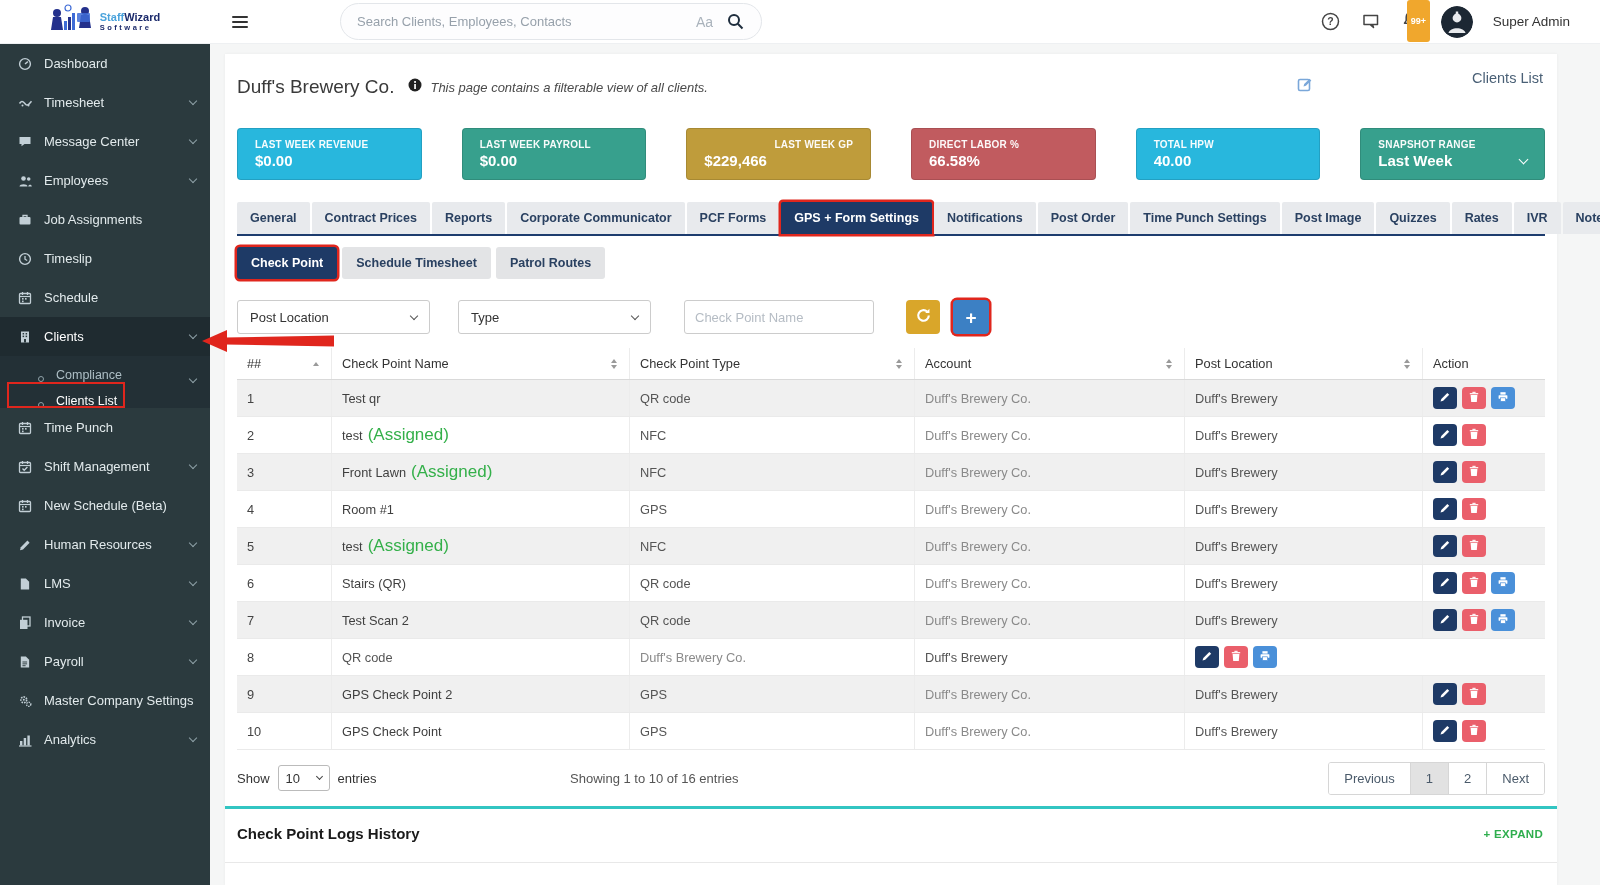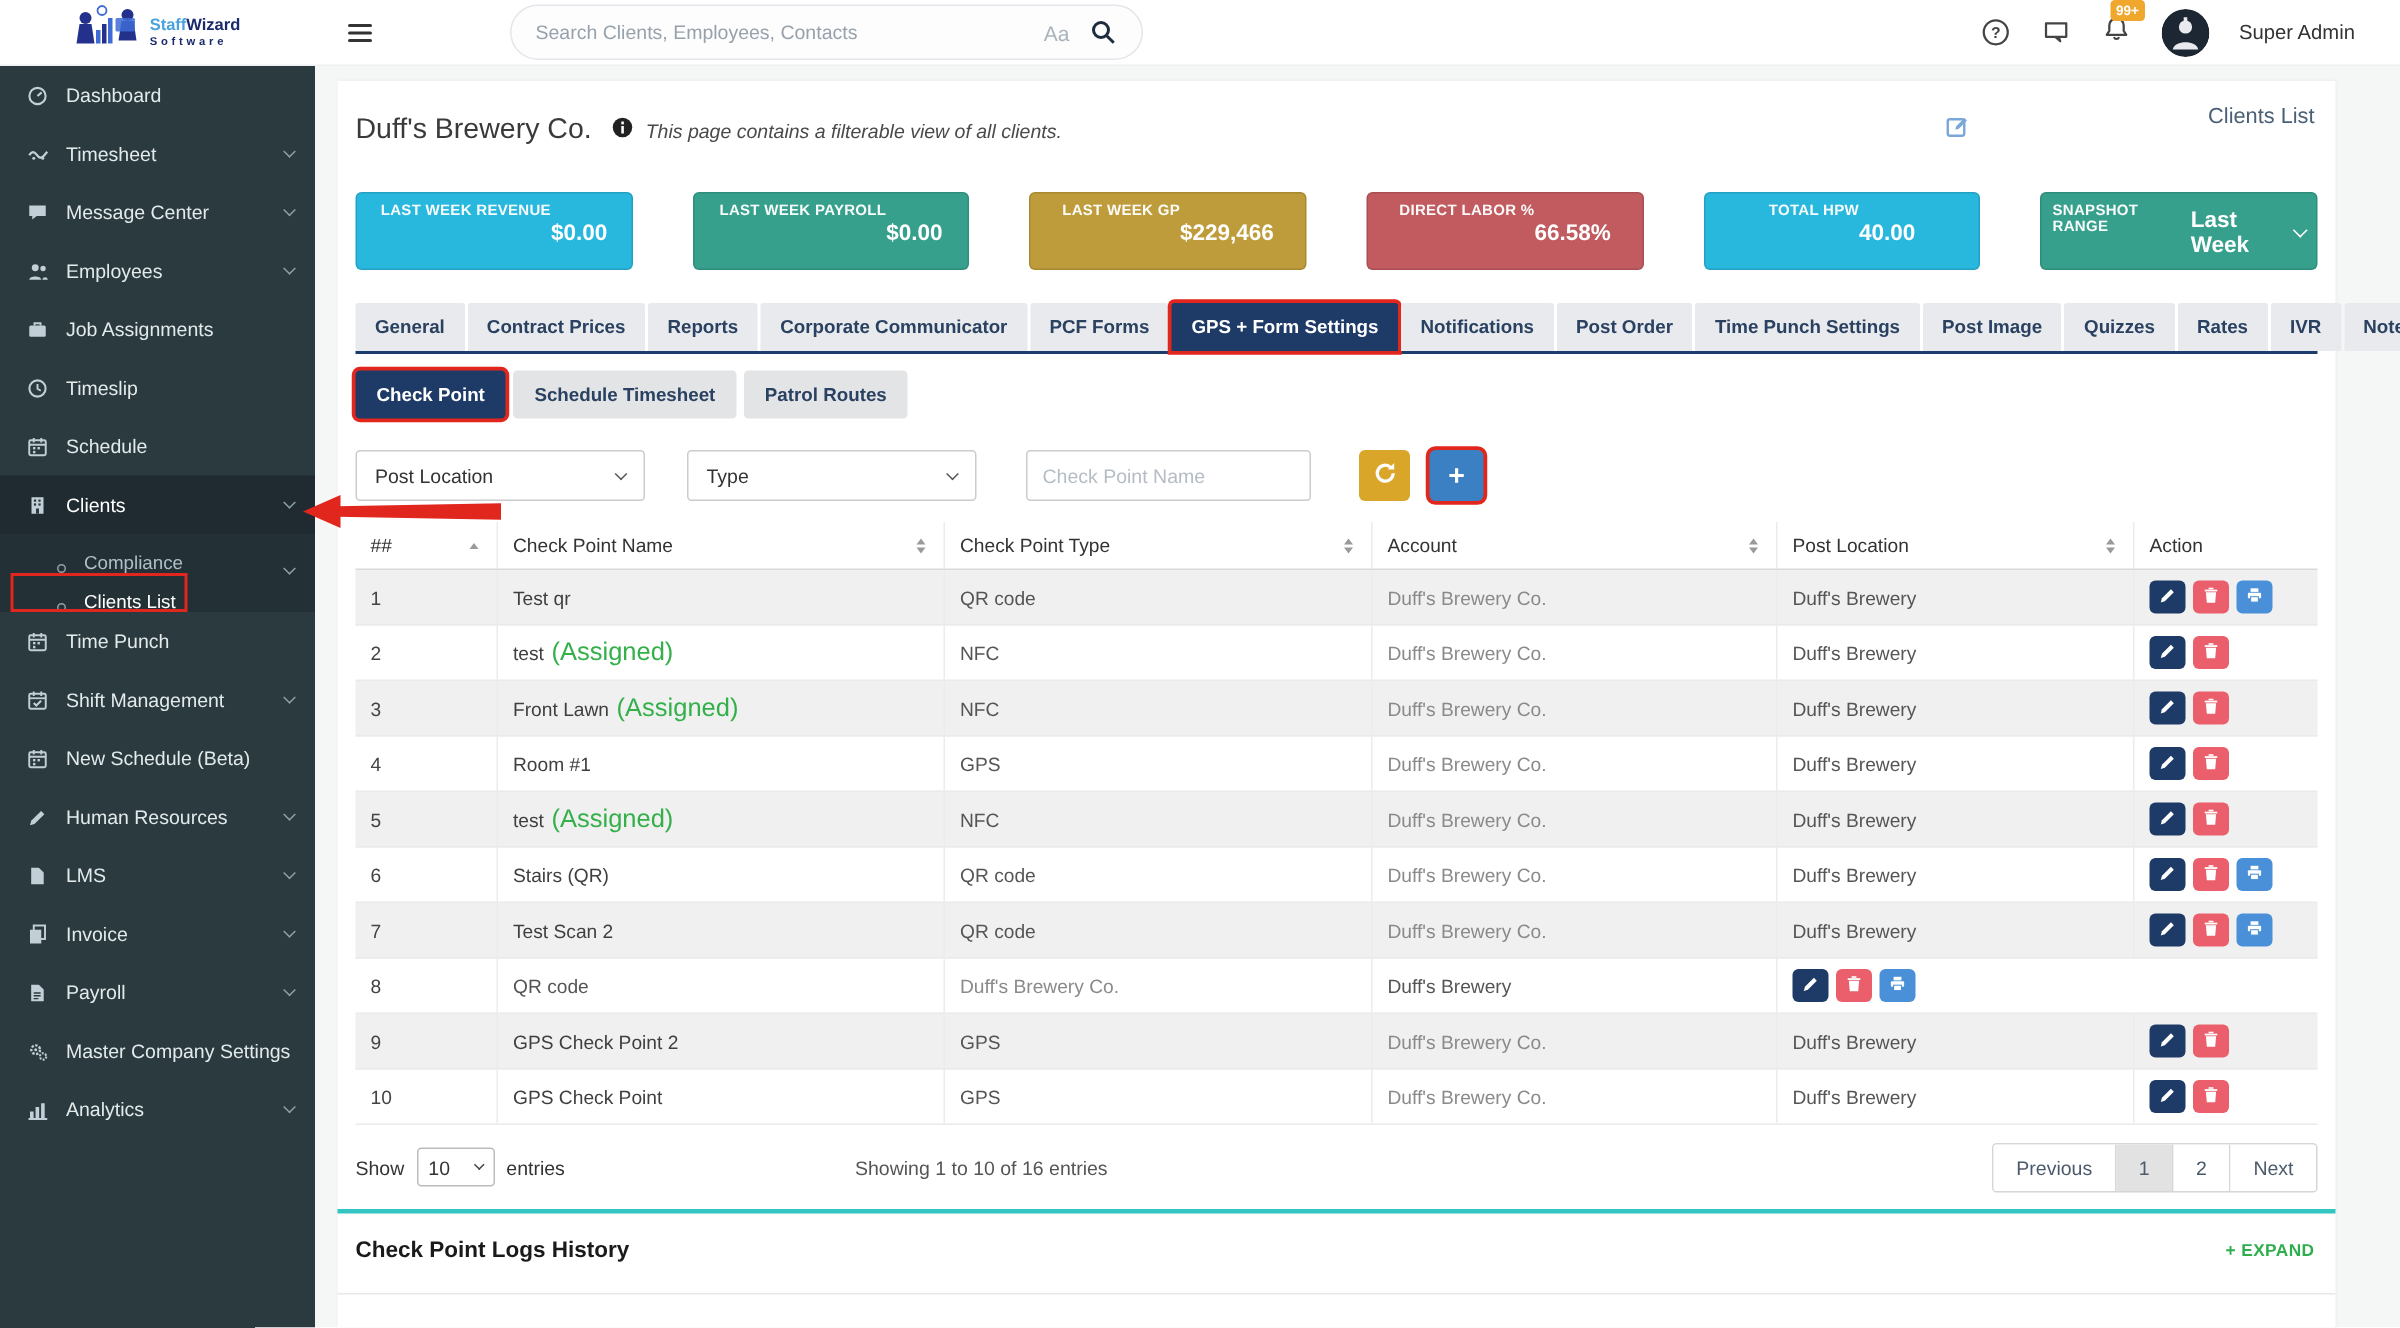--- a/index.html
+++ b/index.html
@@ -16,21 +16,21 @@
   .logo-line2{font-size:7.5px;color:#1b2a6b;letter-spacing:2.5px;font-weight:bold;margin-top:1px}
   .hamburger{margin-left:22px;width:16px;display:flex;flex-direction:column;gap:3px;cursor:pointer}
   .hamburger i{display:block;height:2px;background:#333;border-radius:1px}
   .searchbar{margin-left:92px;width:422px;height:37px;border:1px solid #e3e6ea;background:#fdfdfe;border-radius:19px;display:flex;align-items:center;padding:0 16px;gap:12px}
   .searchbar input{flex:1;border:none;outline:none;background:transparent;font-size:13px;color:#333;font-family:inherit}
   .searchbar input::placeholder{color:#97a1ab}
   .aa{color:#aab3bc;font-size:14px}
   .top-right{margin-left:auto;display:flex;align-items:center;gap:20px;padding-right:30px}
   .tico{width:20px;height:20px;display:inline-flex;align-items:center;justify-content:center;cursor:pointer}
   .bell-wrap{position:relative;cursor:pointer}
-  .badge{position:absolute;top:-9px;left:6px;background:#f0a72d;color:#fff;font-size:9px;font-weight:bold;padding:2px 4px;border-radius:3px}
+  .badge{position:absolute;top:-9px;left:6px;background:#f0a72d;color:#fff;font-size:9px;font-weight:bold;padding:16px 4px;border-radius:3px}
   .avatar{width:32px;height:32px;border-radius:50%;overflow:hidden;cursor:pointer}
   .username{font-size:13.5px;color:#333}
 
   
   .sidebar{position:absolute;top:44px;left:0;bottom:0;width:210px;background:#2b3a3e;z-index:5}
   .side-item{height:39px;display:flex;align-items:center;padding:0 14px 0 18px;color:#e2eaec;font-size:13px;cursor:pointer;position:relative}
   .side-item.active{background:#1f2b30;color:#fff}
   .side-icon{width:16px;height:14px;margin-right:10px;display:inline-flex;align-items:center;flex:none}
   .side-label{flex:1;white-space:nowrap}
   .chev{width:6px;height:6px;border-right:1.5px solid #8fa1a8;border-bottom:1.5px solid #8fa1a8;transform:rotate(45deg);margin-top:-3px;flex:none}
@@ -45,21 +45,21 @@
   .content{position:absolute;top:10px;left:15px;width:1332px;bottom:0;background:#fff;padding:0 12px 0 12px;box-shadow:0 0 3px rgba(0,0,0,.05)}
 
   .page-header{padding-top:14px;height:52px;display:flex;align-items:center;position:relative}
   .page-title{font-size:19px;color:#3a3a3a;font-weight:500}
   .info-ico{margin:0 8px 0 14px}
   .page-note{font-size:13px;font-style:italic;color:#4a4a4a}
   .hdr-edit{position:absolute;right:232px;top:22px;cursor:pointer}
   .hdr-bc{position:absolute;right:2px;top:16px;font-size:14.5px;color:#4a6076;cursor:pointer}
 
   .kpi-row{margin-top:22px;display:flex;gap:40px;height:52px}
-  .kpi{flex:1;border-radius:4px;color:#fff;padding:7px 8px;display:flex;flex-direction:row;justify-content:center;box-shadow:inset 0 0 0 1px rgba(0,0,0,.12)}
+  .kpi{flex:1;border-radius:4px;color:#fff;padding:7px 18px;display:flex;flex-direction:column;justify-content:center;box-shadow:inset 0 0 0 1px rgba(0,0,0,.12)}
   .kpi-label{font-size:10px;font-weight:600;letter-spacing:.2px;opacity:.96}
   .kpi-value-row{display:flex;align-items:center;justify-content:space-between;margin-top:2px}
   .kpi-value{font-size:15px;font-weight:bold}
   .kpi .chev{border-color:#fff;width:7px;height:7px}
 
   .tabbar{margin-top:22px;display:flex;gap:2px;border-bottom:2px solid #1d3c6e;align-items:flex-end}
   .tab{background:#e8eaed;color:#2a4161;font-size:12.5px;font-weight:600;padding:9px 13px;border-radius:2px 2px 0 0;cursor:pointer;white-space:nowrap}
   .tab.active{background:#1e3a66;color:#fff}
   .red-ring{box-shadow:0 0 0 2.5px #e0261d}
 

